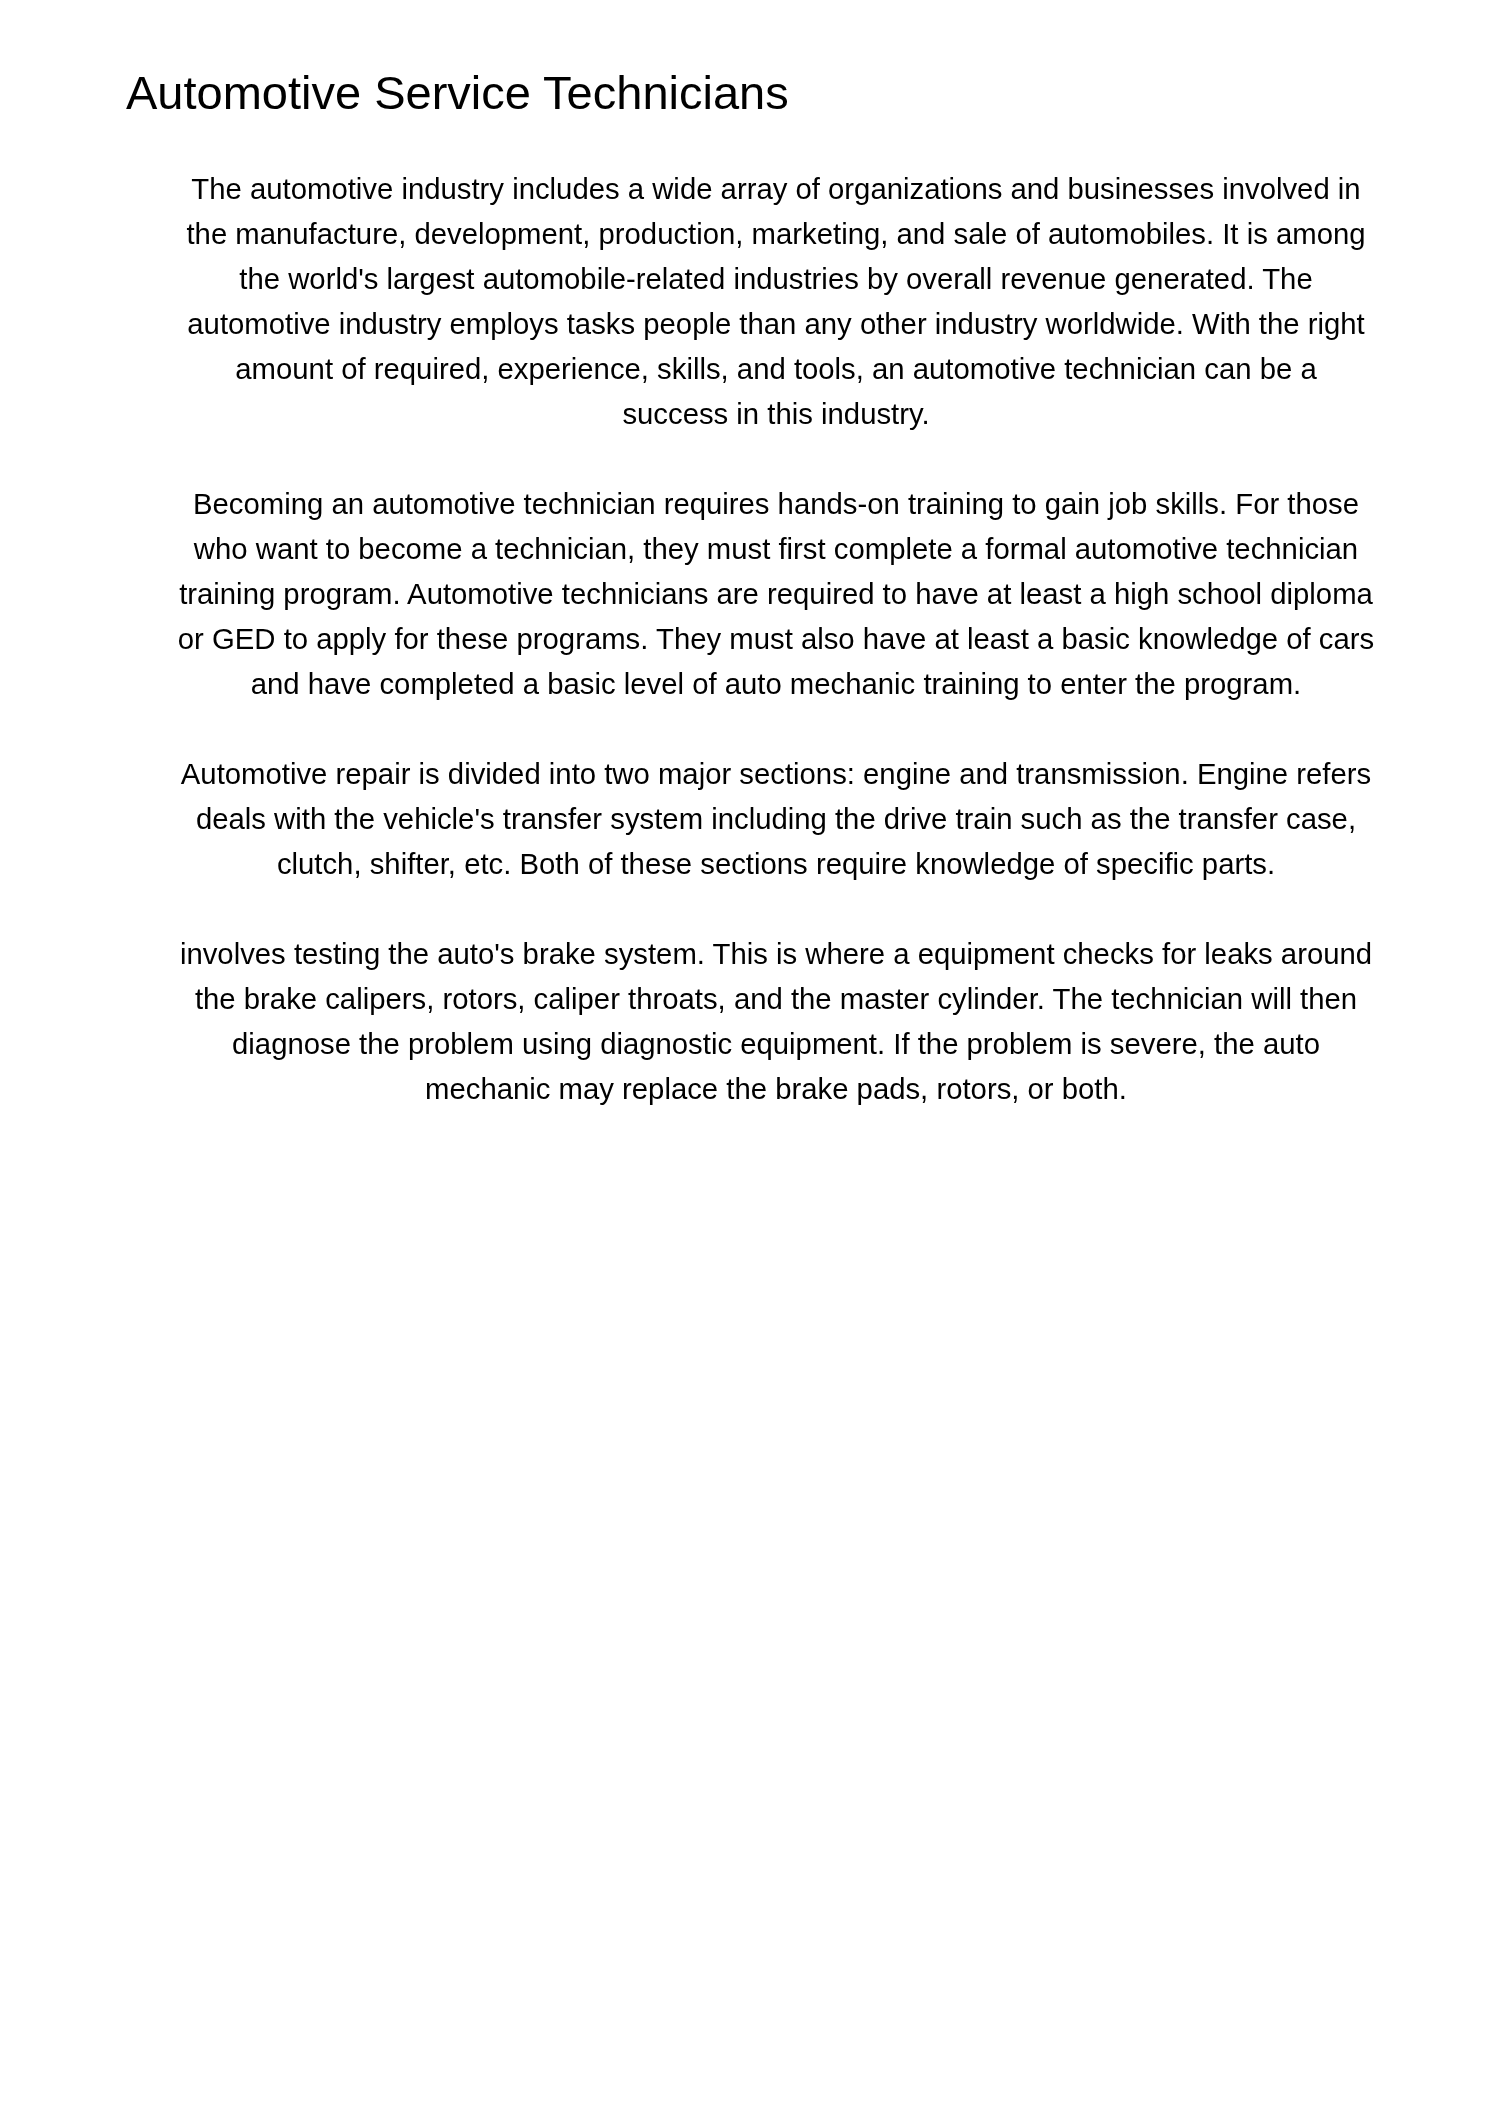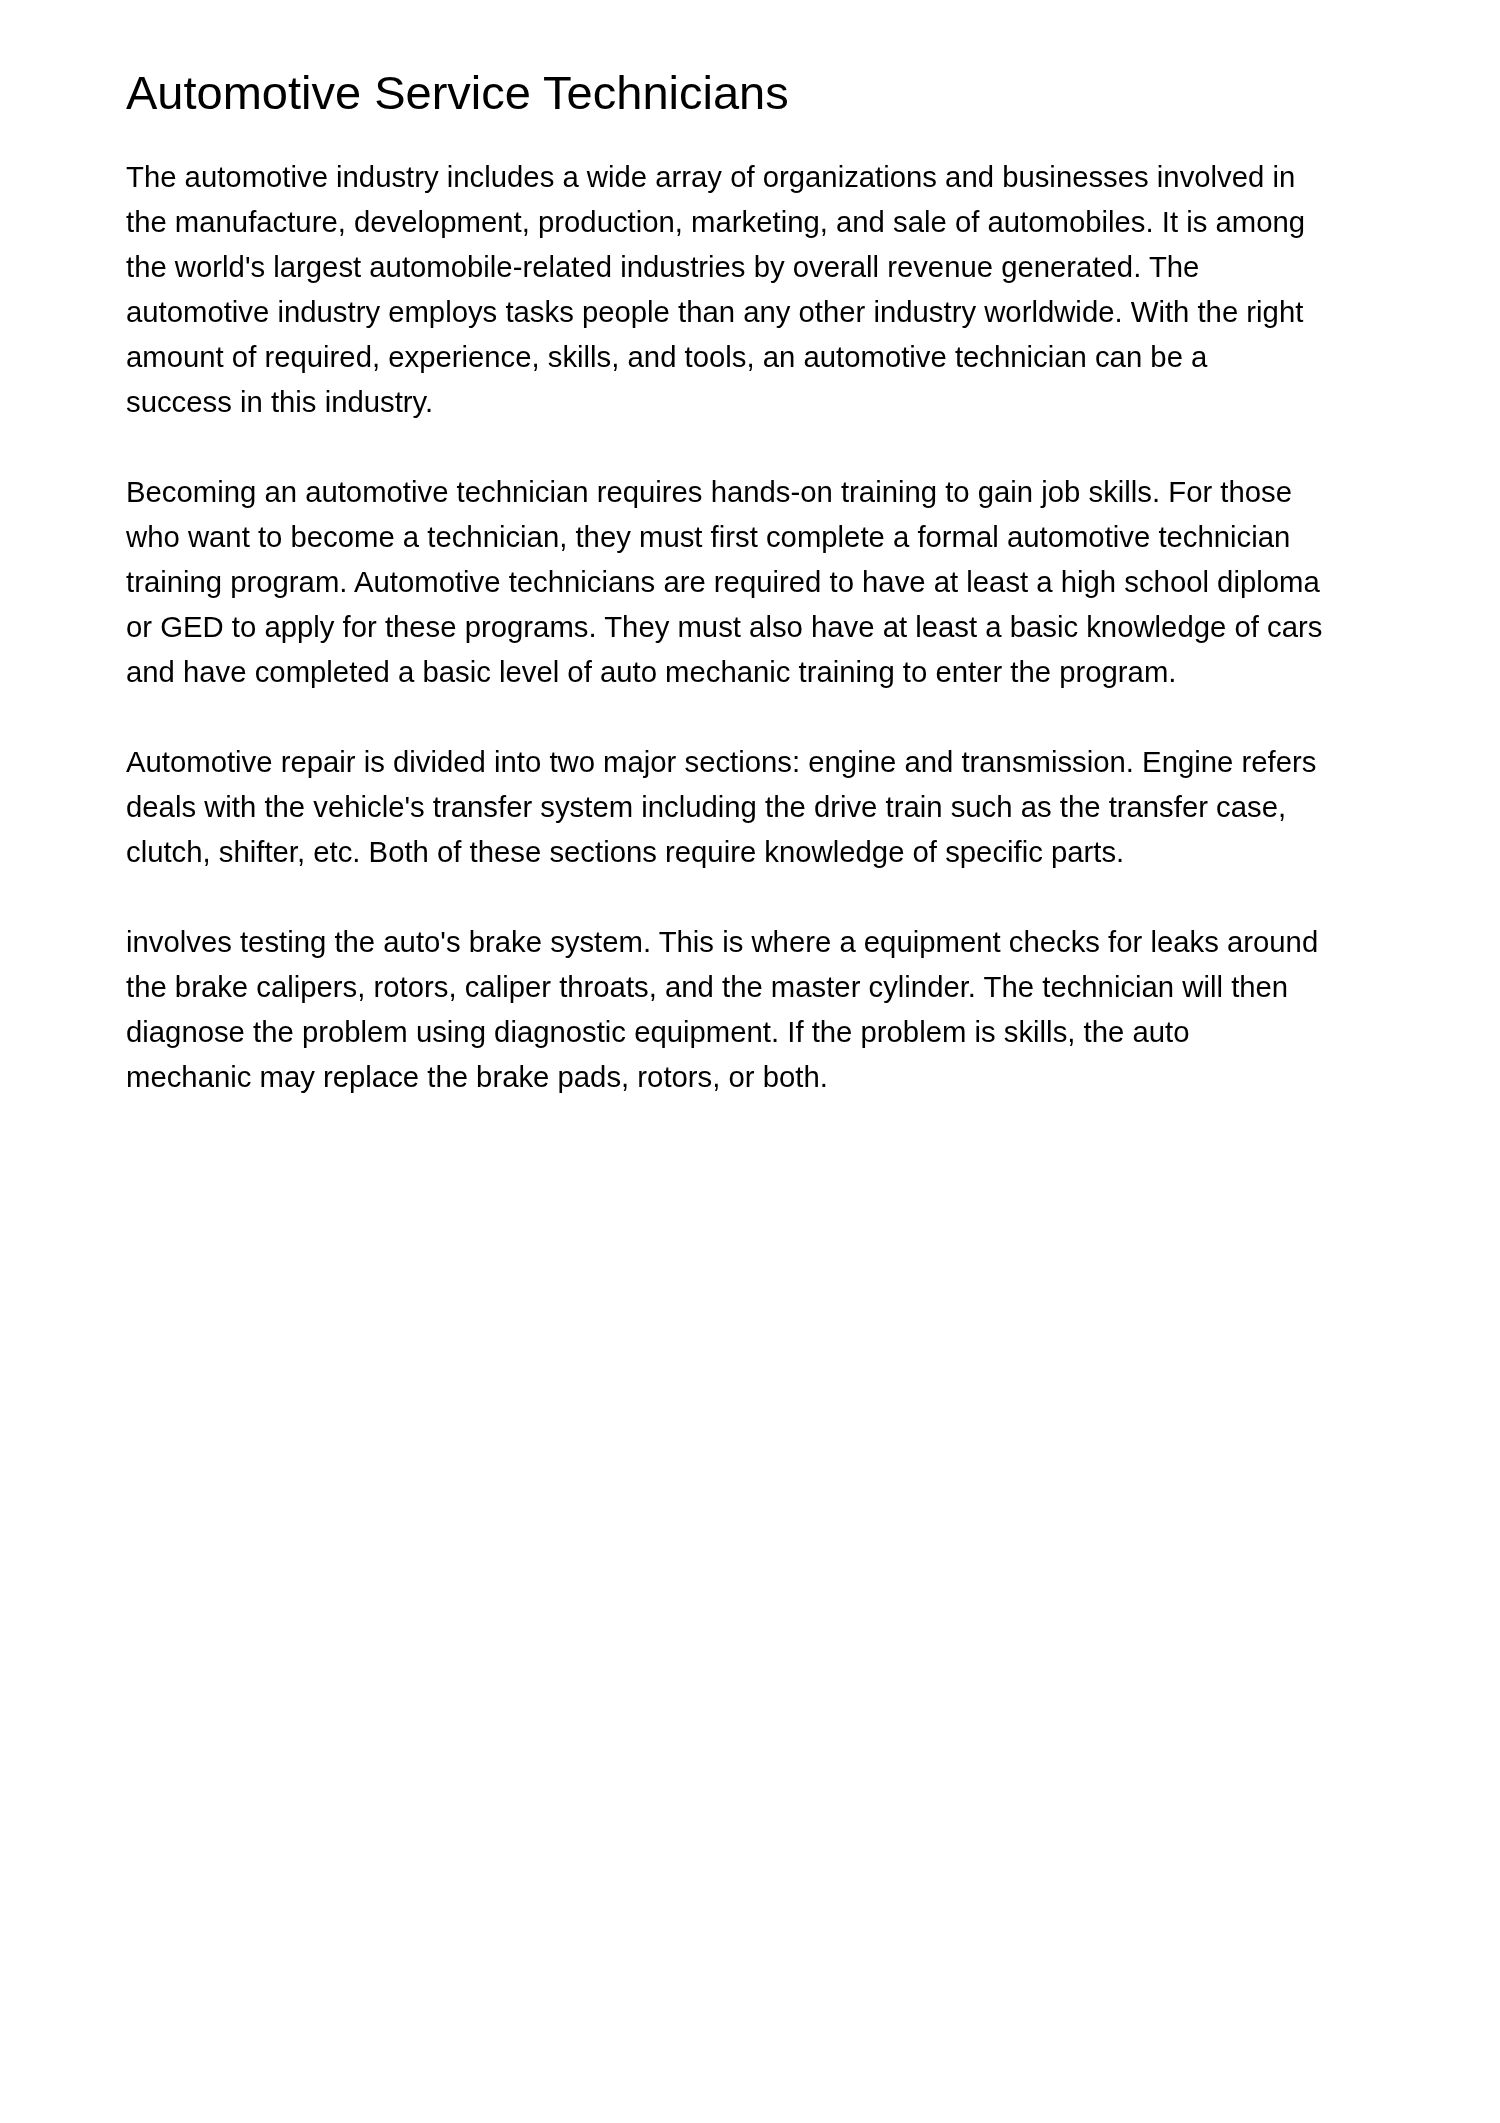--- a/index.html
+++ b/index.html
@@ -29,22 +29,23 @@
       top: 65px;
       margin: 0;
       font-size: 47px;
       line-height: 56px;
       font-weight: normal;
       white-space: nowrap;
     }
     .doc-body {
       position: absolute;
       left: 126px;
-      top: 154px;
+      top: 166px;
       width: 1300px;
+      text-align: center;
     }
     .para {
       margin: 0 0 45px 0;
     }
     .line {
       display: block;
       font-size: 29.3px;
       line-height: 45px;
       height: 45px;
       white-space: pre;
@@ -73,17 +74,17 @@
       <span class="line">and have completed a basic level of auto mechanic training to enter the program.</span>
     </p>
     <p class="para">
       <span class="line">Automotive repair is divided into two major sections: engine and transmission. Engine refers</span>
       <span class="line">deals with the vehicle's transfer system including the drive train such as the transfer case,</span>
       <span class="line">clutch, shifter, etc. Both of these sections require knowledge of specific parts.</span>
     </p>
     <p class="para">
       <span class="line">involves testing the auto's brake system. This is where a equipment checks for leaks around</span>
       <span class="line">the brake calipers, rotors, caliper throats, and the master cylinder. The technician will then</span>
-      <span class="line">diagnose the problem using diagnostic equipment. If the problem is skills, the auto</span>
+      <span class="line">diagnose the problem using diagnostic equipment. If the problem is severe, the auto</span>
       <span class="line">mechanic may replace the brake pads, rotors, or both.</span>
     </p>
   </div>
 </div>
 
 </body></html>

